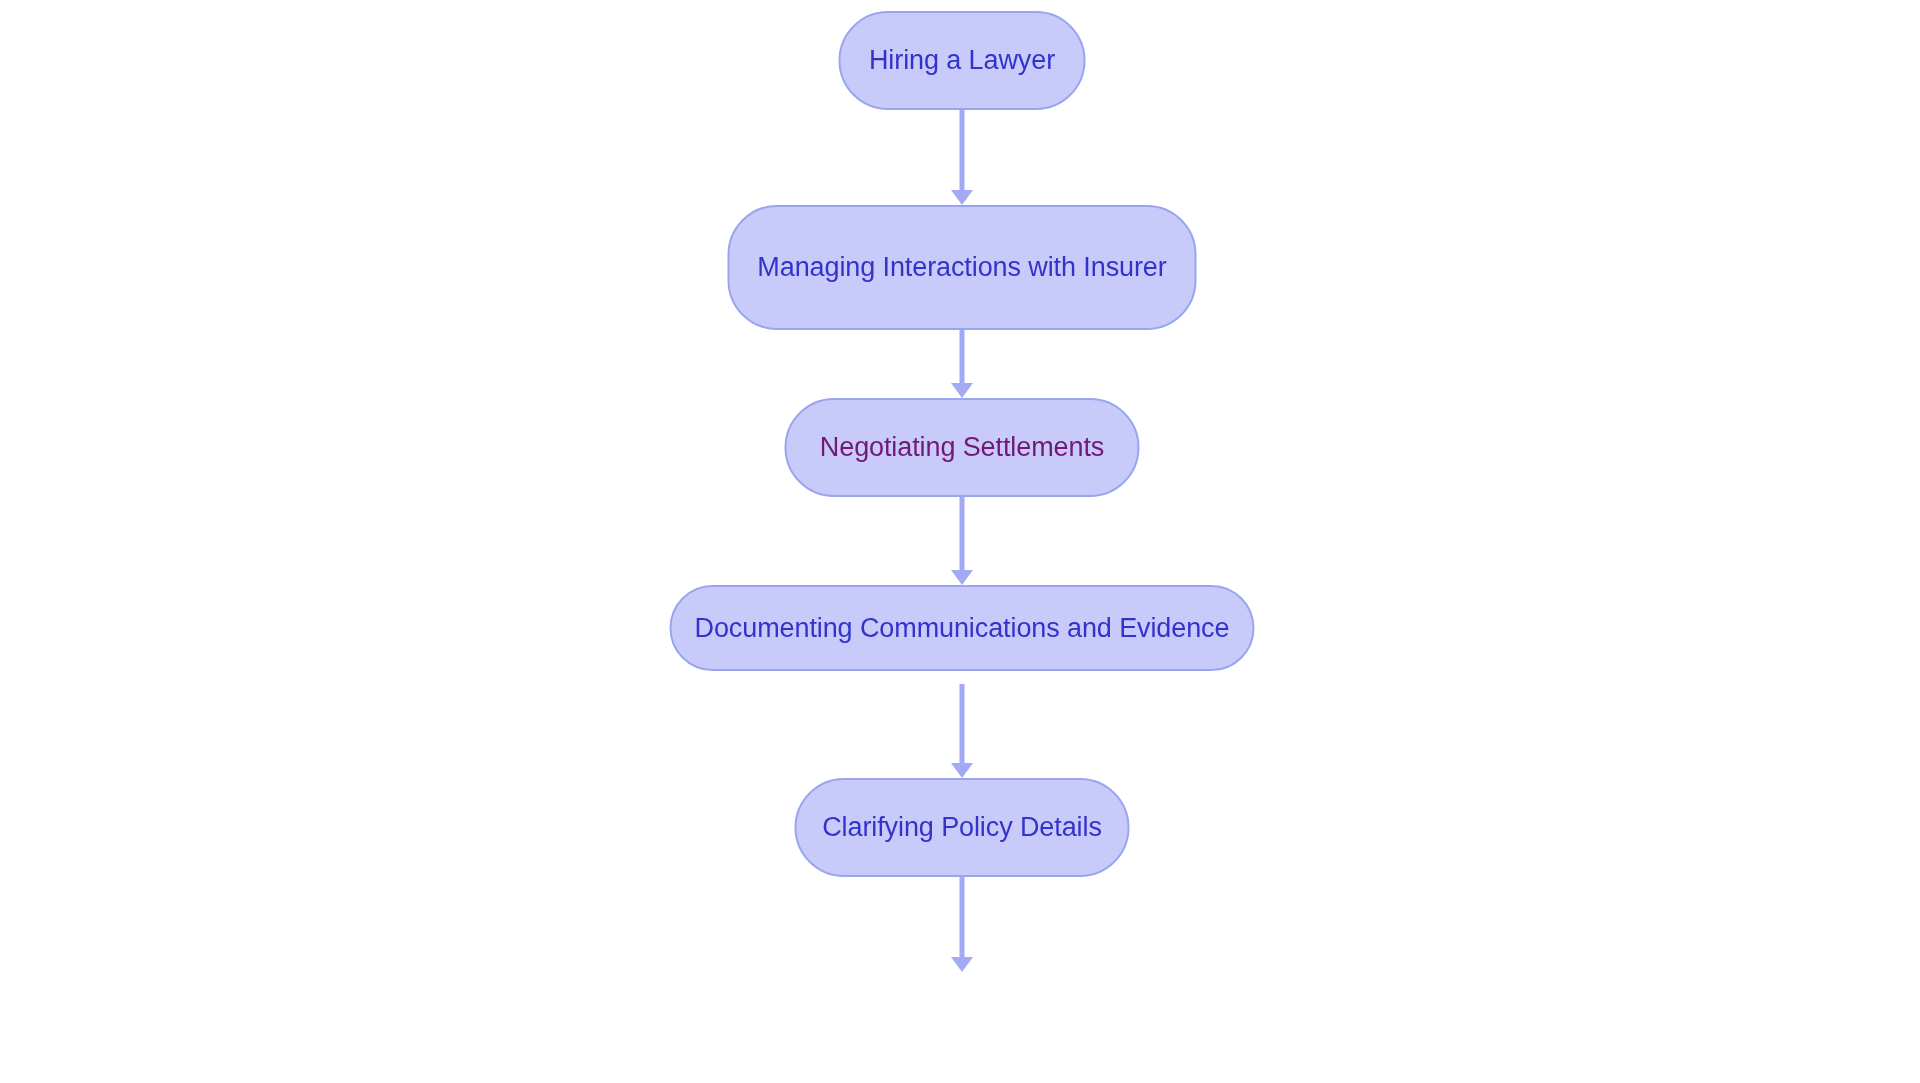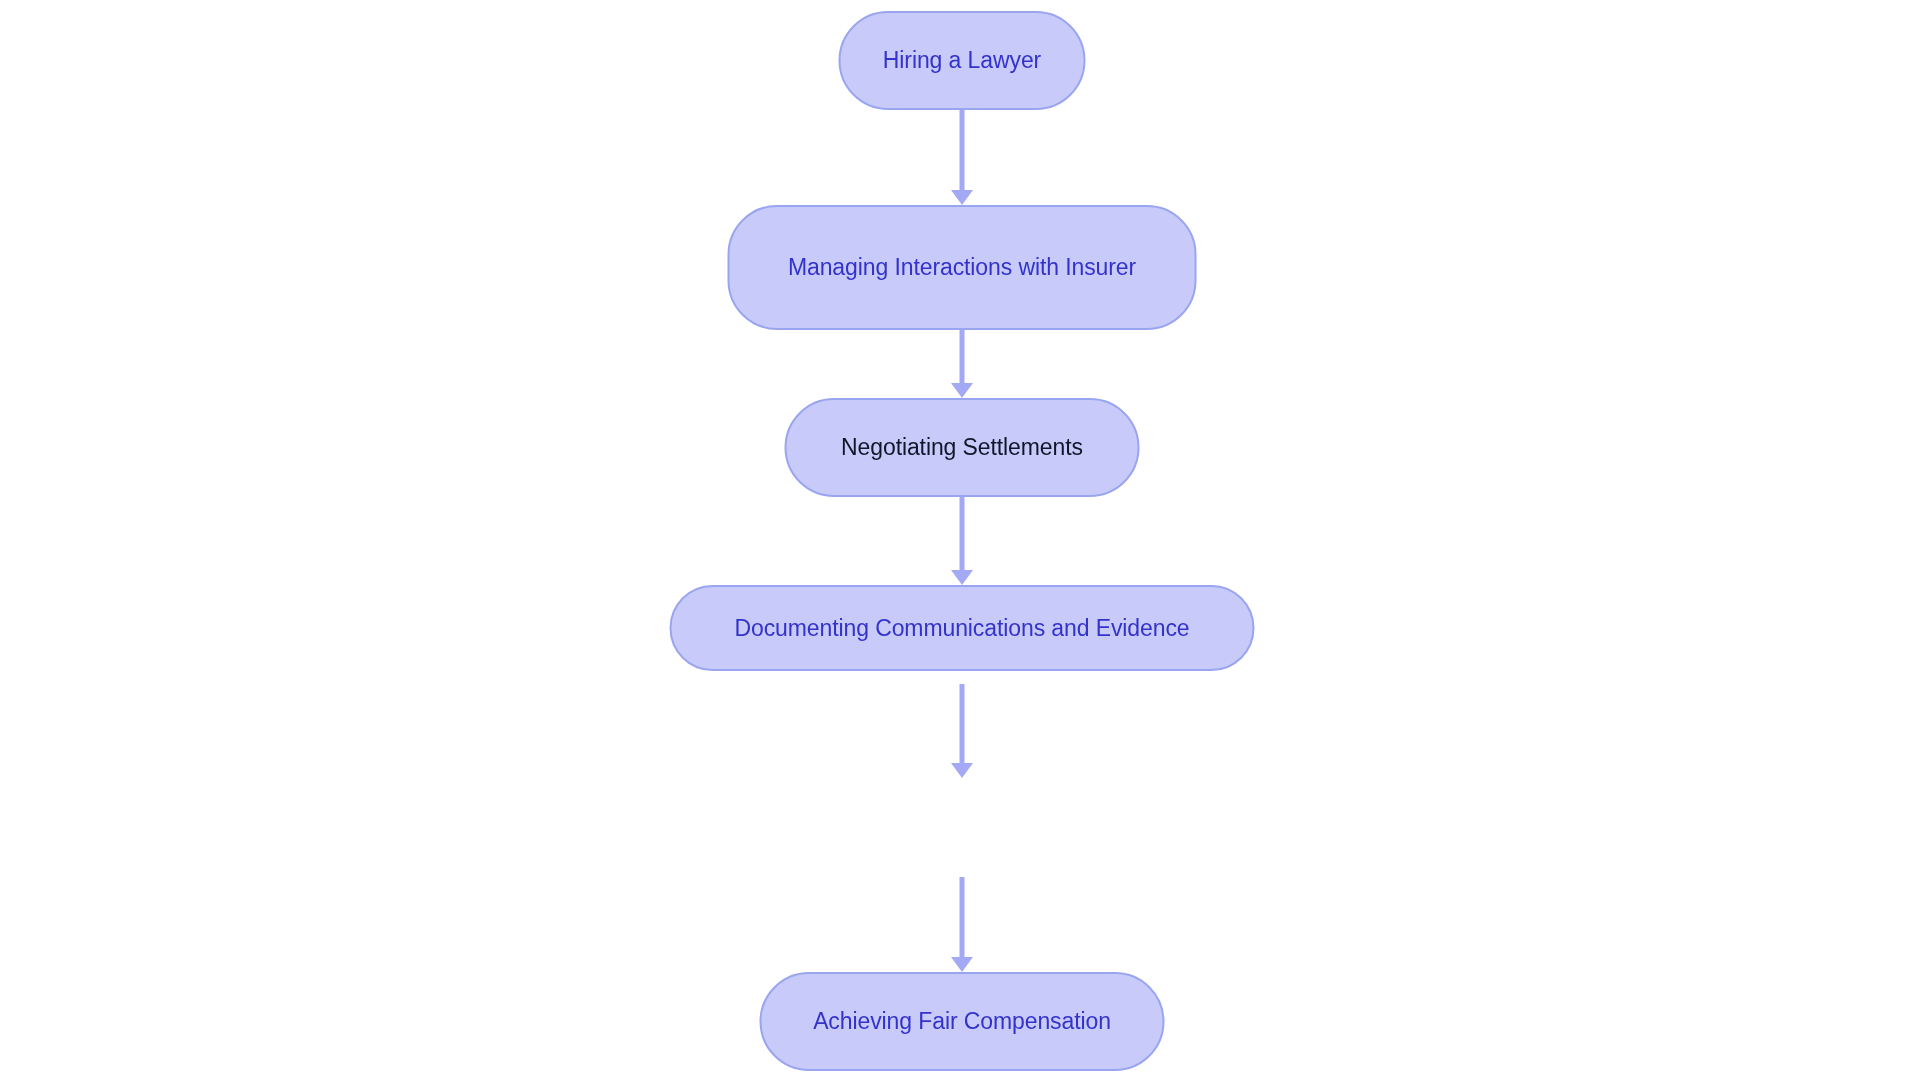--- a/index.html
+++ b/index.html
@@ -28,21 +28,21 @@
     box-sizing: border-box;
     height: 99px;
     transform: translateX(-50%);
     background: #c8cbfa;
     border: 2px solid #9aa5f0;
     border-radius: 56px;
     display: flex;
     align-items: center;
     justify-content: center;
     color: #3333cc;
-    font-size: 23px;
+    font-size: 27px;
     font-weight: 400;
     letter-spacing: -0.1px;
     white-space: nowrap;
     line-height: 1;
     user-select: none;
   }
 
   .node-label {
     display: block;
     padding: 0 4px;
@@ -102,26 +102,26 @@
   </div>
 
   <div class="node" style="left: 962px; top: 11px; width: 247px; height: 99px; border-radius: 49.5px; background: rgb(200, 203, 250); border-color: rgb(154, 165, 240); color: rgb(51, 51, 204);">
     <span class="node-label">Hiring a Lawyer</span>
   </div>
 
   <div class="node" style="left: 962px; top: 205px; width: 469px; height: 125px; border-radius: 49.5px; background: rgb(200, 203, 250); border-color: rgb(154, 165, 240); color: rgb(51, 51, 204);">
     <span class="node-label">Managing Interactions with Insurer</span>
   </div>
 
-  <div class="node" style="left: 962px; top: 398px; width: 355px; height: 99px; border-radius: 49.5px; background: rgb(200, 203, 250); border-color: rgb(154, 165, 240); color: #0f172a;">
+  <div class="node" style="left: 962px; top: 398px; width: 355px; height: 99px; border-radius: 49.5px; background: rgb(200, 203, 250); border-color: rgb(154, 165, 240); color: #701a75;">
     <span class="node-label">Negotiating Settlements</span>
   </div>
 
   <div class="node" style="left: 962px; top: 585px; width: 585px; height: 86px; border-radius: 49.5px; background: rgb(200, 203, 250); border-color: rgb(154, 165, 240); color: rgb(51, 51, 204);">
     <span class="node-label">Documenting Communications and Evidence</span>
   </div>
 
+  <div class="node" style="left: 962px; top: 778px; width: 335px; height: 99px; border-radius: 49.5px; background: rgb(200, 203, 250); border-color: rgb(154, 165, 240); color: rgb(51, 51, 204);">
+    <span class="node-label">Clarifying Policy Details</span>
+  </div>
 
-  <div class="node" style="left: 962px; top: 972px; width: 405px; height: 99px; border-radius: 49.5px; background: rgb(200, 203, 250); border-color: rgb(154, 165, 240); color: rgb(51, 51, 204);">
-    <span class="node-label">Achieving Fair Compensation</span>
-  </div>
 
 </div>
 
 </body></html>

